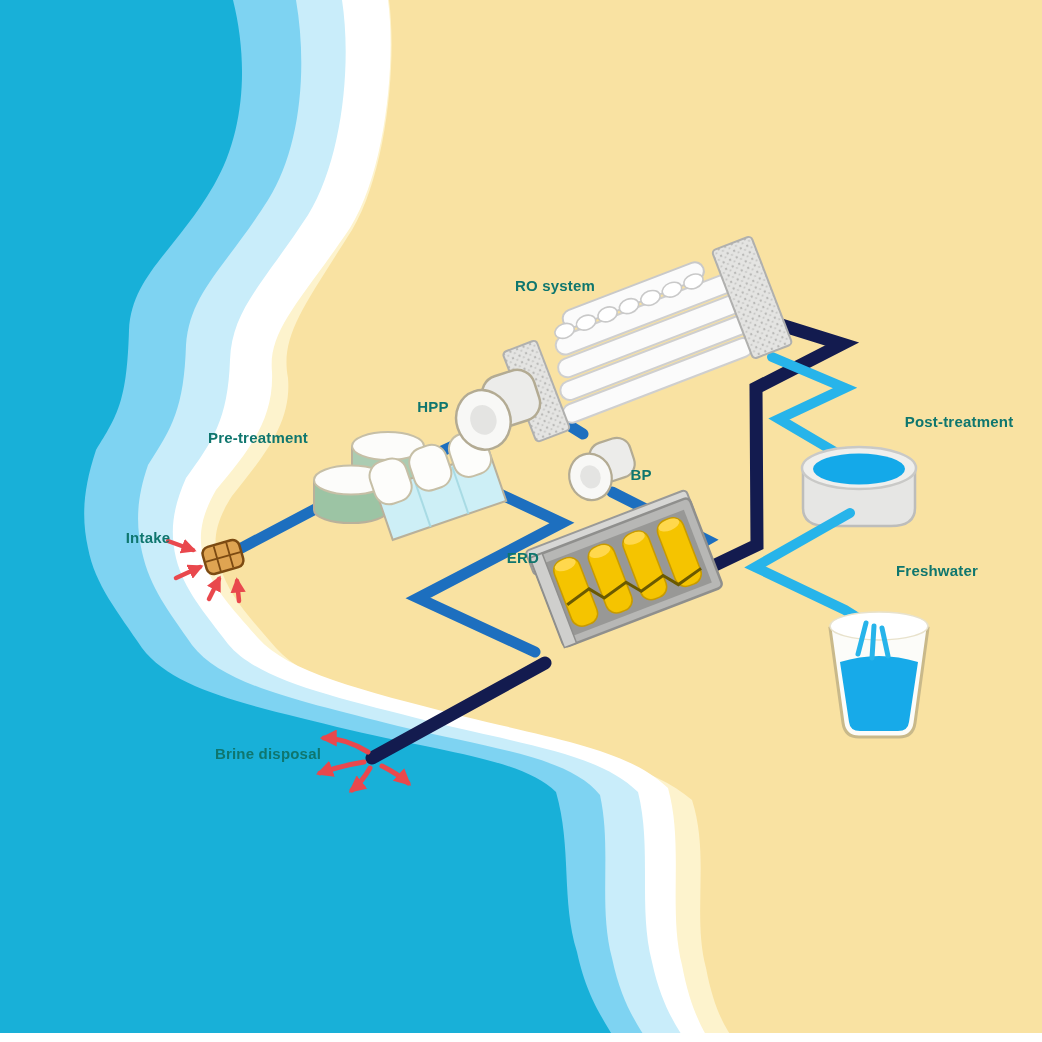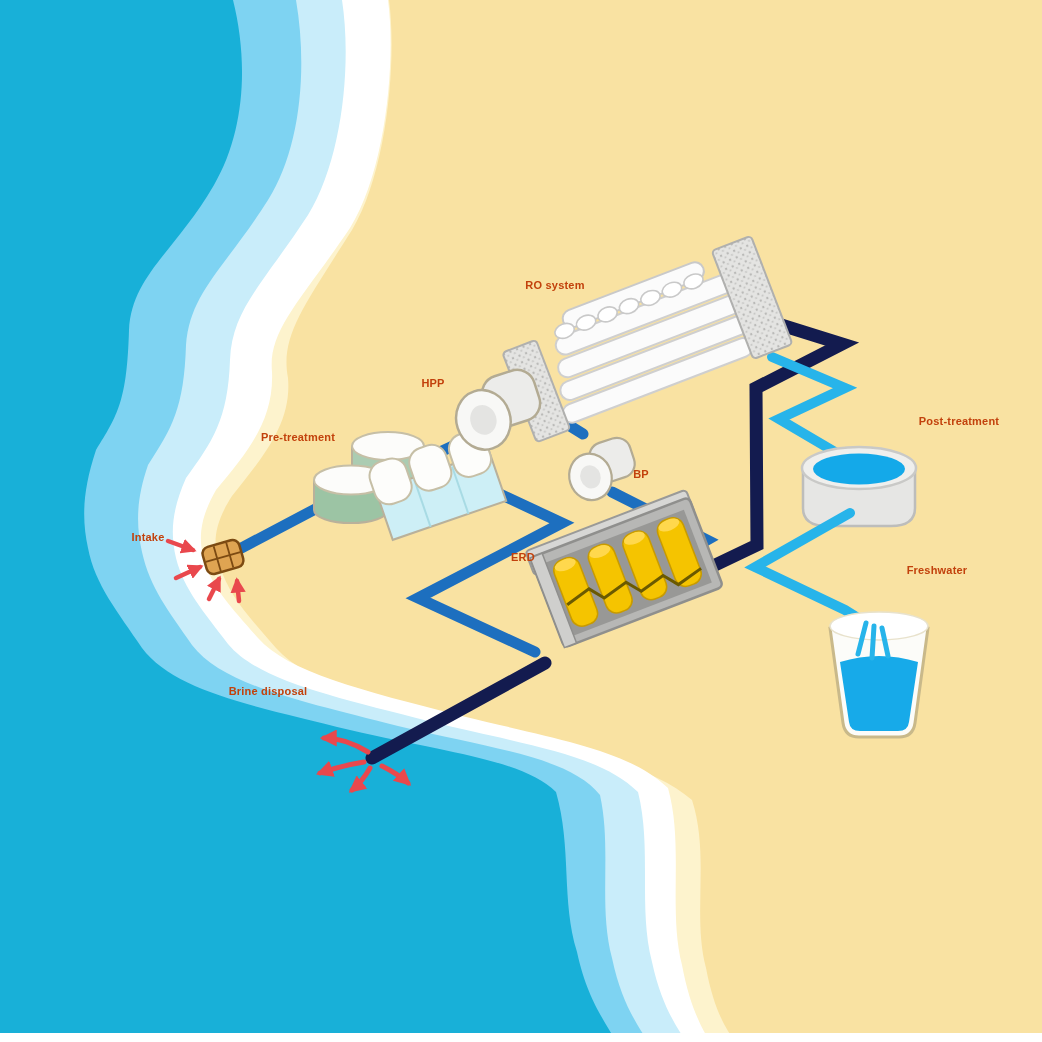--- a/index.html
+++ b/index.html
@@ -3,22 +3,22 @@
 <meta charset="utf-8">
 <style>
   html,body{margin:0;padding:0;}
   body{
     width:1042px;height:1042px;position:relative;overflow:hidden;
     font-family:"Liberation Sans",sans-serif;background:#f9e2a2;
   }
   #scene{position:absolute;left:0;top:0;}
   .label{
     position:absolute;transform:translate(-50%,-50%);
-    font-weight:bold;font-size:11px;letter-spacing:.2px;
-    color:#c2410c;white-space:nowrap;user-select:none;
+    font-weight:bold;font-size:15px;letter-spacing:.2px;
+    color:#0f766e;white-space:nowrap;user-select:none;
   }
 </style>
 </head>
 <body>
 
 <svg id="scene" width="1042" height="1042" viewBox="0 0 1042 1042">
   <defs>
     <pattern id="stipple" width="7" height="7" patternUnits="userSpaceOnUse">
       <rect width="7" height="7" fill="#e4e4e2"></rect>
       <circle cx="2" cy="2" r="1.2" fill="#b9b9b7"></circle>
@@ -160,20 +160,20 @@
     <path d="M368,752 Q345,738 324,738" marker-end="url(#arrowRed)"></path>
     <path d="M364,762 Q340,766 320,773" marker-end="url(#arrowRed)"></path>
     <path d="M370,768 Q362,782 352,790" marker-end="url(#arrowRed)"></path>
     <path d="M382,766 Q398,774 408,783" marker-end="url(#arrowRed)"></path>
   </g>
 
   <rect x="0" y="1033" width="1042" height="9" fill="#ffffff"></rect>
 </svg>
 
 <div class="label" style="left:148px;top:537px;">Intake</div>
-<div class="label" style="left:258px;top:437px;margin-left:40px;">Pre-treatment</div>
-<div class="label" style="left:433px;top:383px;">HPP</div>
+<div class="label" style="left:258px;top:437px;">Pre-treatment</div>
+<div class="label" style="left:433px;top:406px;">HPP</div>
 <div class="label" style="left:555px;top:285px;">RO system</div>
 <div class="label" style="left:641px;top:474px;">BP</div>
 <div class="label" style="left:523px;top:557px;">ERD</div>
 <div class="label" style="left:959px;top:421px;">Post-treatment</div>
 <div class="label" style="left:937px;top:570px;">Freshwater</div>
-<div class="label" style="left:268px;top:691px;">Brine disposal</div>
+<div class="label" style="left:268px;top:753px;">Brine disposal</div>
 
 </body></html>

